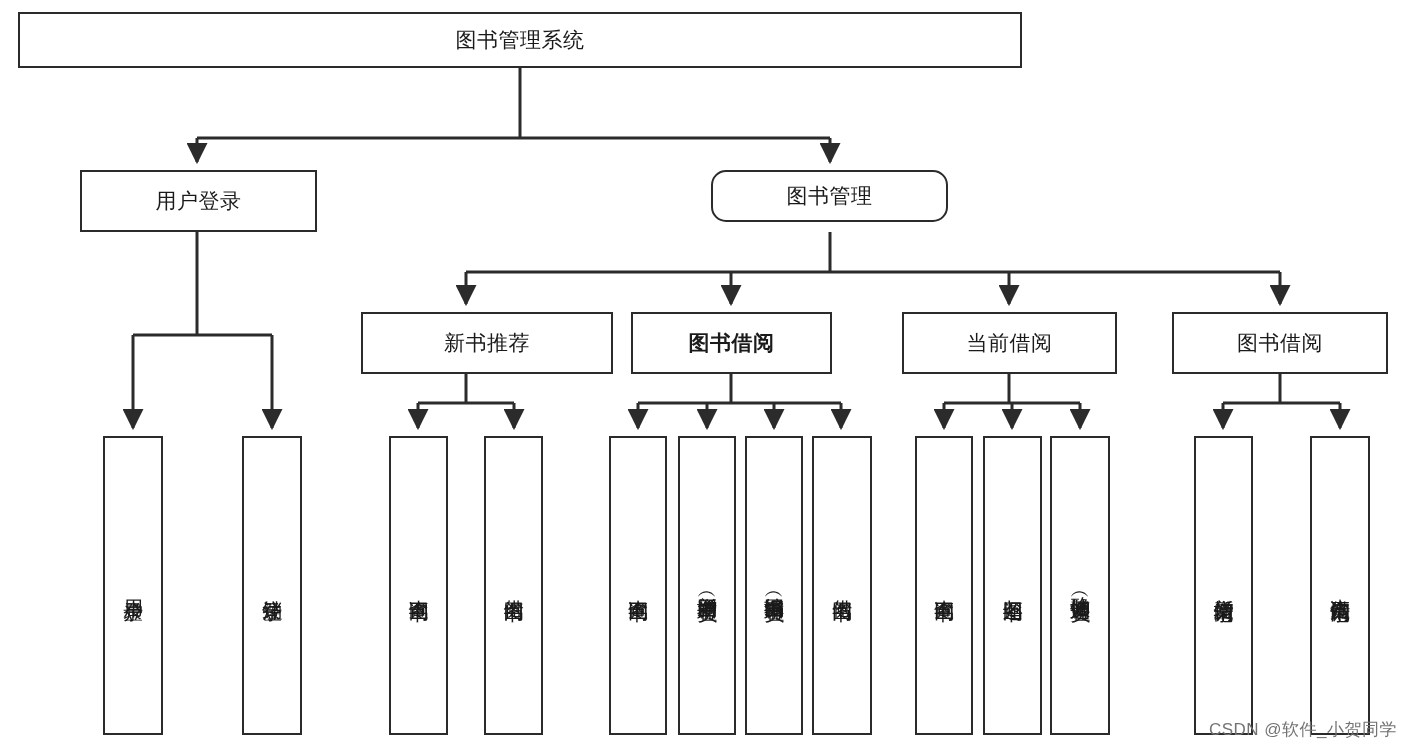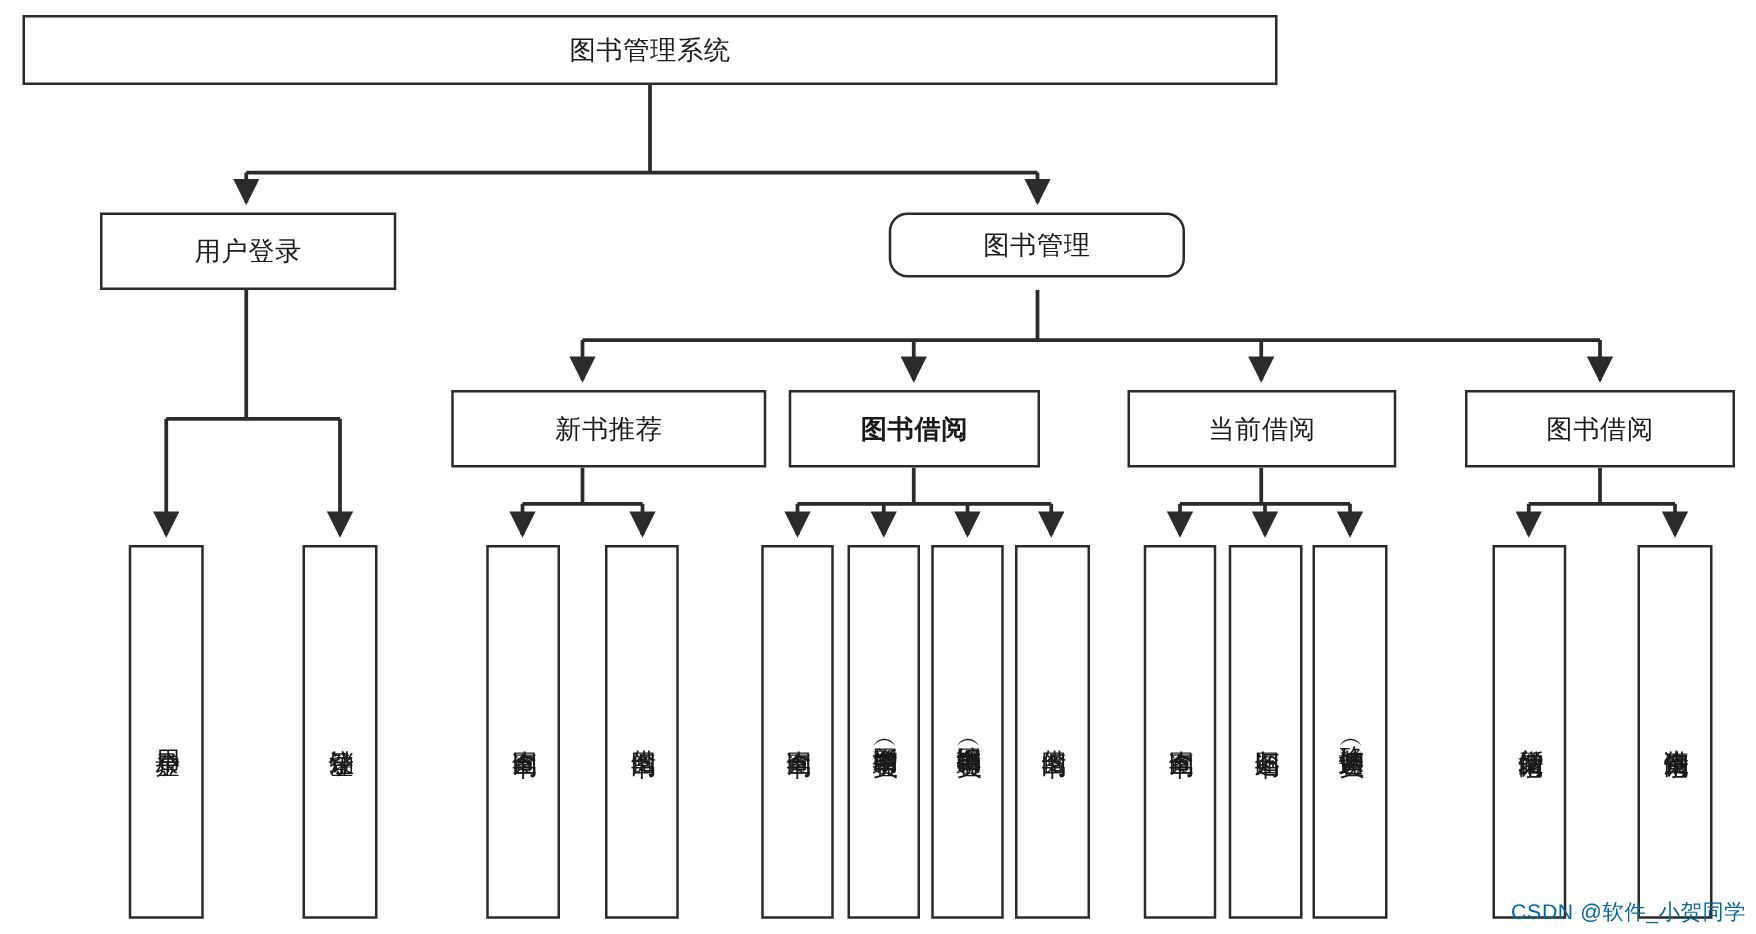--- a/index.html
+++ b/index.html
@@ -54,21 +54,21 @@
     writing-mode: vertical-rl;
     text-orientation: upright;
     white-space: nowrap;
     display: block;
   }
   #watermark {
     position: absolute;
     right: 8px;
     bottom: 6px;
     font-size: 17px;
-    color: #0369a1;
+    color: #737373;
     letter-spacing: 0.5px;
     z-index: 3;
     white-space: nowrap;
   }
 </style>
 </head>
 <body>
 
 <div id="canvas">
 

